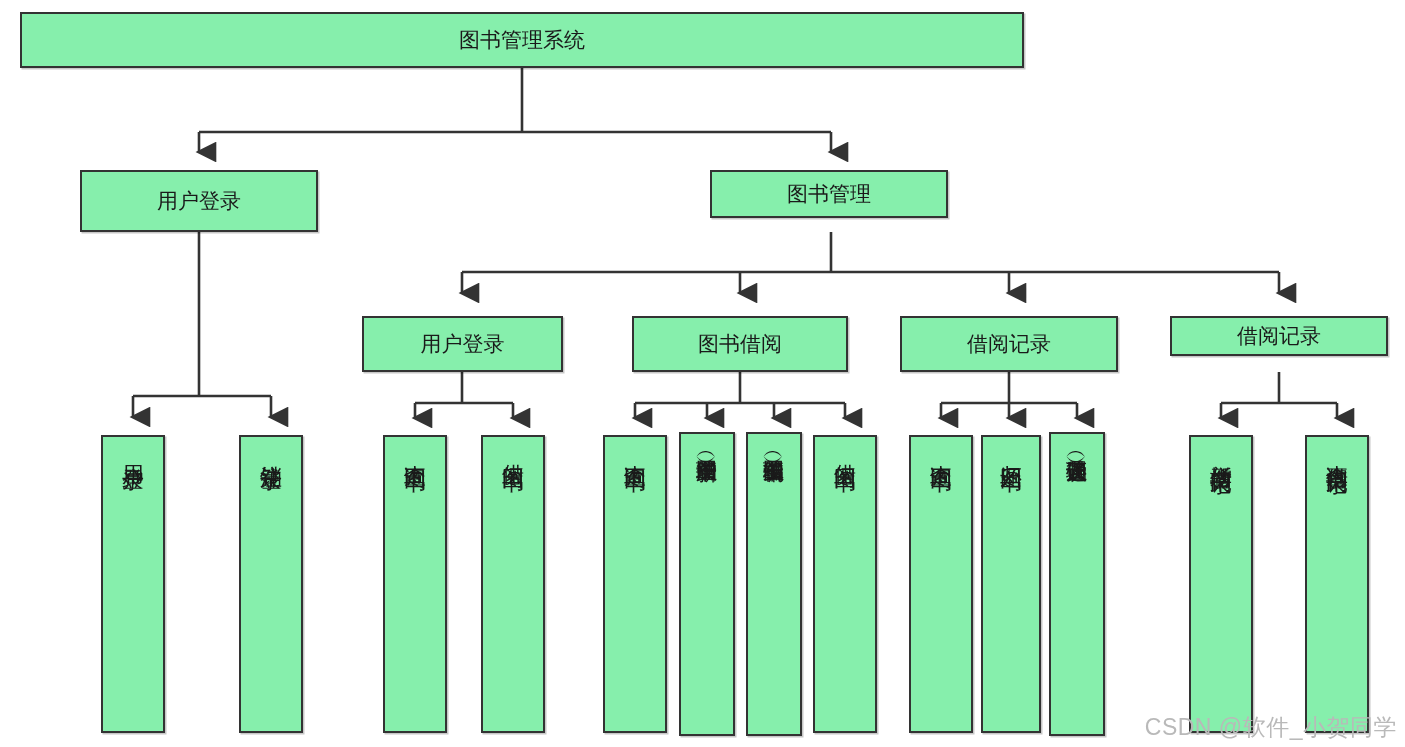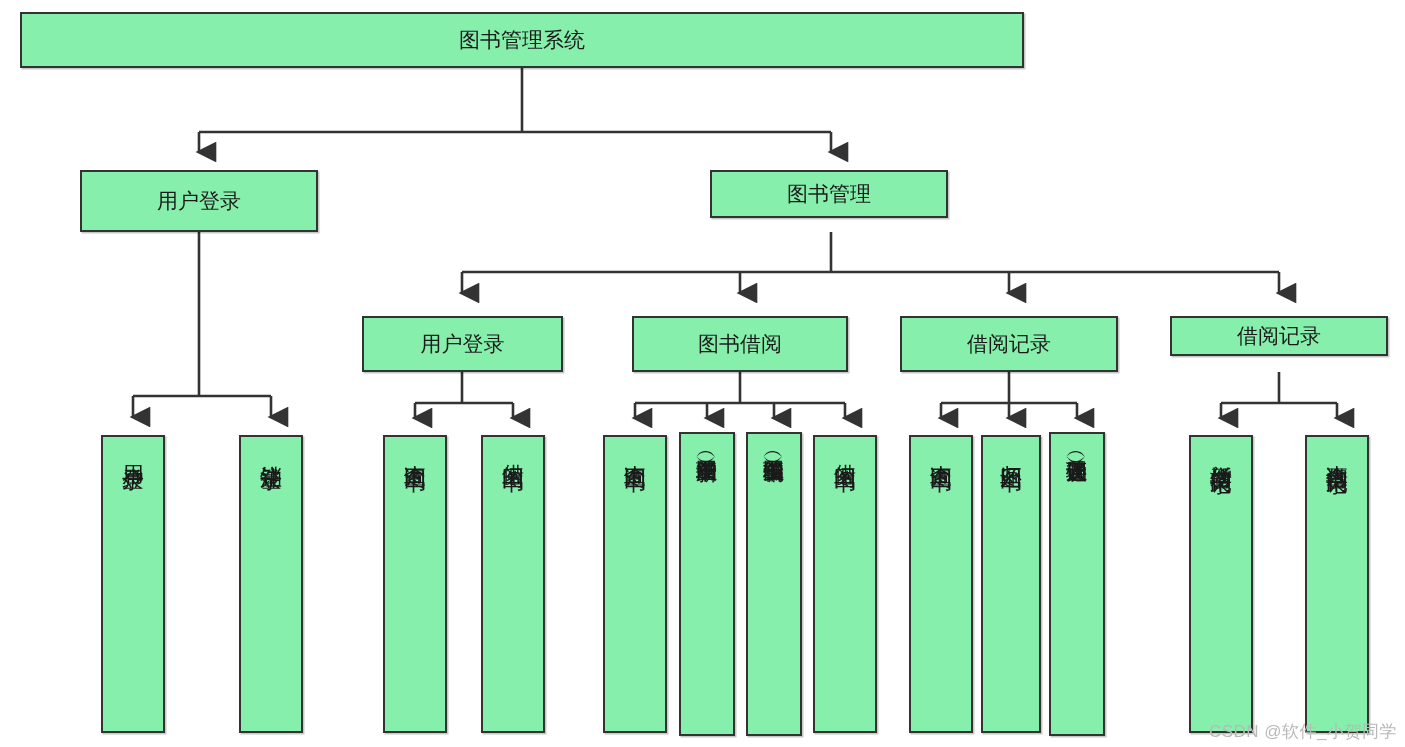--- a/index.html
+++ b/index.html
@@ -67,21 +67,21 @@
     white-space: nowrap;
   }
   .node.vert.narrow .label {
     font-size: 21px;
     letter-spacing: 0px;
   }
   .watermark {
     position: absolute;
     right: 8px;
     bottom: 4px;
-    font-size: 17px;
+    font-size: 23px;
     color: #b9b9b9;
     z-index: 5;
     white-space: nowrap;
     letter-spacing: 0.5px;
     text-align: right;
   }
 </style>
 </head>
 <body>
 

